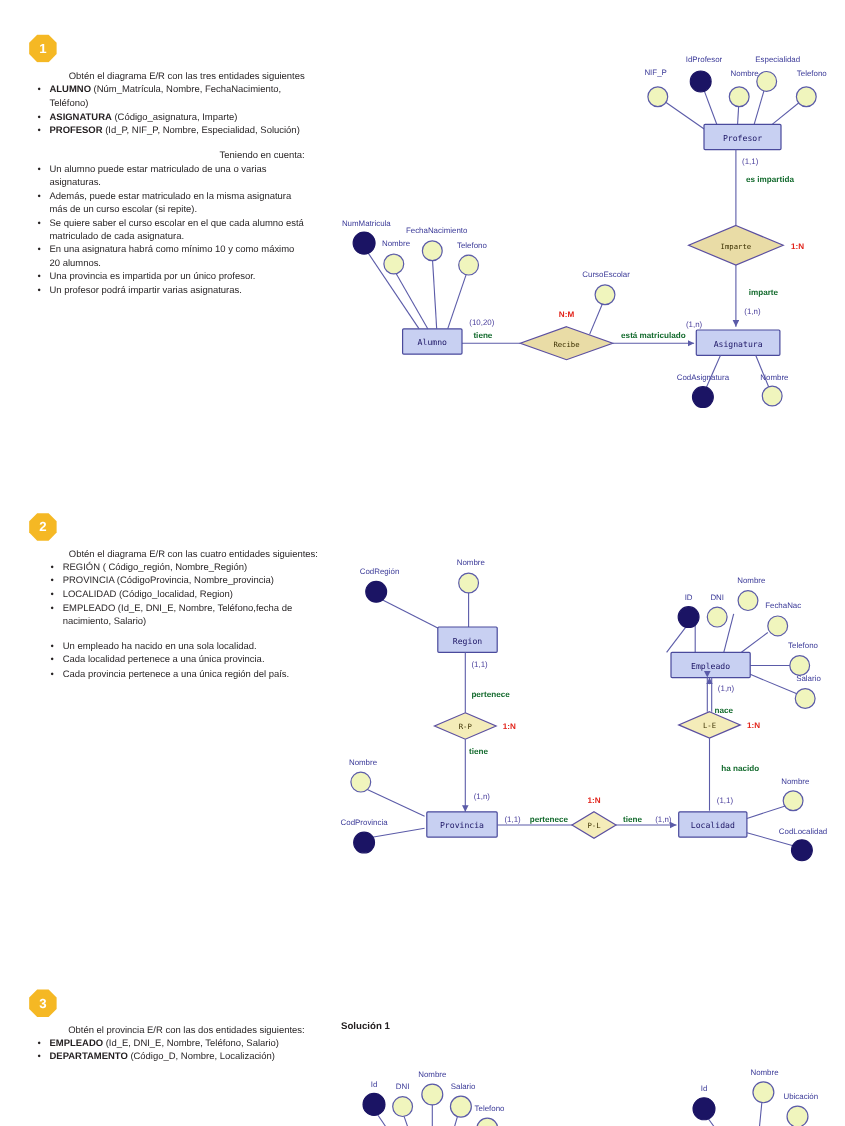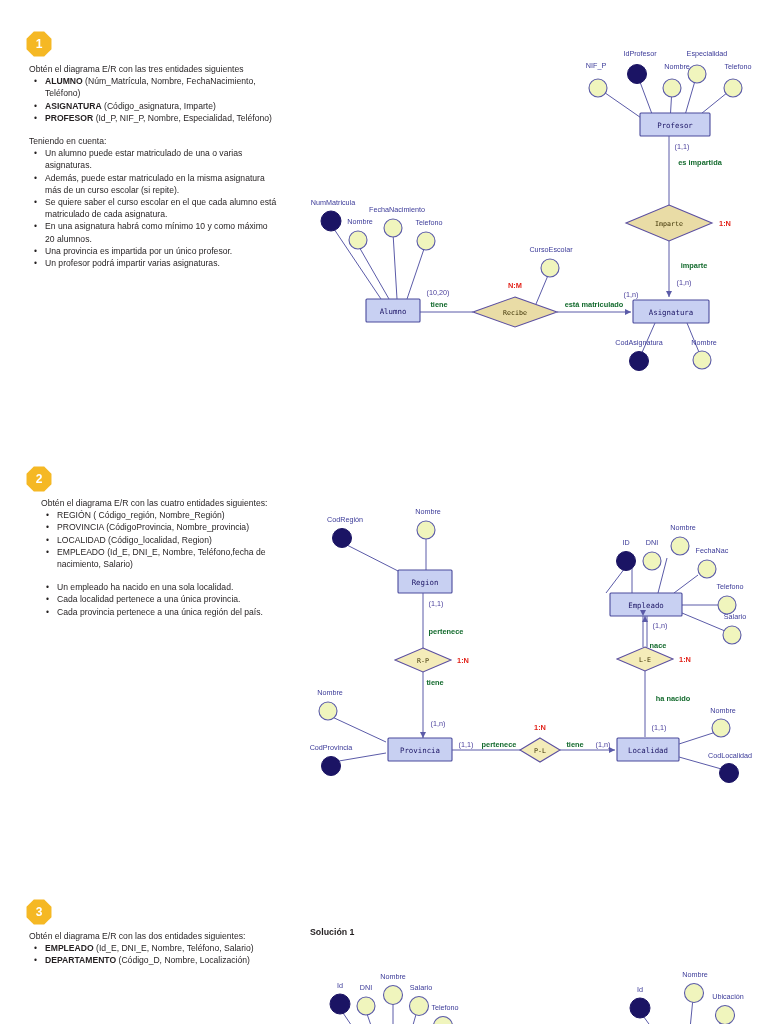--- a/index.html
+++ b/index.html
@@ -13,21 +13,21 @@
   .badge{
     position:absolute;width:26px;height:26px;
     background:#f5b824;
     clip-path:polygon(30% 2%,70% 2%,98% 30%,98% 70%,70% 98%,30% 98%,2% 70%,2% 30%);
     color:#fff;font-size:12px;font-weight:600;
     display:flex;align-items:center;justify-content:center;
   }
 
   
   .prose{position:absolute;width:250px;font-size:8.6px;line-height:12.2px;color:#231f20;}
-  .prose p{margin:0 0 0 2px;}
+  .prose p{margin:0 0 0 16px;text-align:right;}
   .prose .gap{height:11px;}
   .blist{margin:0;padding:0;list-style:none;}
   .blist li{position:relative;padding-left:18px;margin:0;}
   .blist li .bullet{position:absolute;left:7px;top:0;}
   b{font-weight:700;}
 
   
   .diagram{position:absolute;}
   svg{display:block;overflow:visible;}
   .ent-box{fill:#c8d0f2;stroke:#4a4a9c;stroke-width:1.1;}
@@ -52,21 +52,21 @@
 
   <div class="badge" style="left:26px;top:31px;">
     <span>1</span>
   </div>
 
   <div class="prose" style="left:27px;top:63px;">
     <p>Obtén el diagrama E/R con las tres entidades siguientes</p>
     <ul class="blist">
       <li><span class="bullet">•</span><b>ALUMNO</b> <span>(Núm_Matrícula, Nombre, FechaNacimiento, Teléfono)</span></li>
       <li><span class="bullet">•</span><b>ASIGNATURA</b> <span>(Código_asignatura, Imparte)</span></li>
-      <li><span class="bullet">•</span><b>PROFESOR</b> <span>(Id_P, NIF_P, Nombre, Especialidad, Teléfono)</span></li>
+      <li><span class="bullet">•</span><b>PROFESOR</b> <span>(Id_P, NIF_P, Nombre, Especialidad, Solución)</span></li>
     </ul>
     <div class="gap"></div>
     <p>Teniendo en cuenta:</p>
     <ul class="blist">
       <li><span class="bullet">•</span><span>Un alumno puede estar matriculado de una o varias asignaturas.</span></li>
       <li><span class="bullet">•</span><span>Además, puede estar matriculado en la misma asignatura más de un curso escolar (si repite).</span></li>
       <li><span class="bullet">•</span><span>Se quiere saber el curso escolar en el que cada alumno está matriculado de cada asignatura.</span></li>
       <li><span class="bullet">•</span><span>En una asignatura habrá como mínimo 10 y como máximo 20 alumnos.</span></li>
       <li><span class="bullet">•</span><span>Una provincia es impartida por un único profesor.</span></li>
       <li><span class="bullet">•</span><span>Un profesor podrá impartir varias asignaturas.</span></li>
@@ -344,21 +344,21 @@
         <text class="t-attr" x="435" y="273">CodLocalidad</text>
       </g>
     </svg>
   </div>
 
   <div class="badge" style="left:26px;top:899px;">
     <span>3</span>
   </div>
 
   <div class="prose" style="left:27px;top:930px;">
-    <p>Obtén el diagrama E/R con las dos entidades siguientes:</p>
+    <p>Obtén el provincia E/R con las dos entidades siguientes:</p>
     <ul class="blist">
       <li><span class="bullet">•</span><b>EMPLEADO</b> <span>(Id_E, DNI_E, Nombre, Teléfono, Salario)</span></li>
       <li><span class="bullet">•</span><b>DEPARTAMENTO</b> <span>(Código_D, Nombre, Localización)</span></li>
     </ul>
   </div>
 
   <div class="diagram" style="left:295px;top:920px;">
     <svg width="473" height="104" viewBox="0 0 473 104">
       <text class="t-sol" x="15" y="15">Solución 1</text>
 

